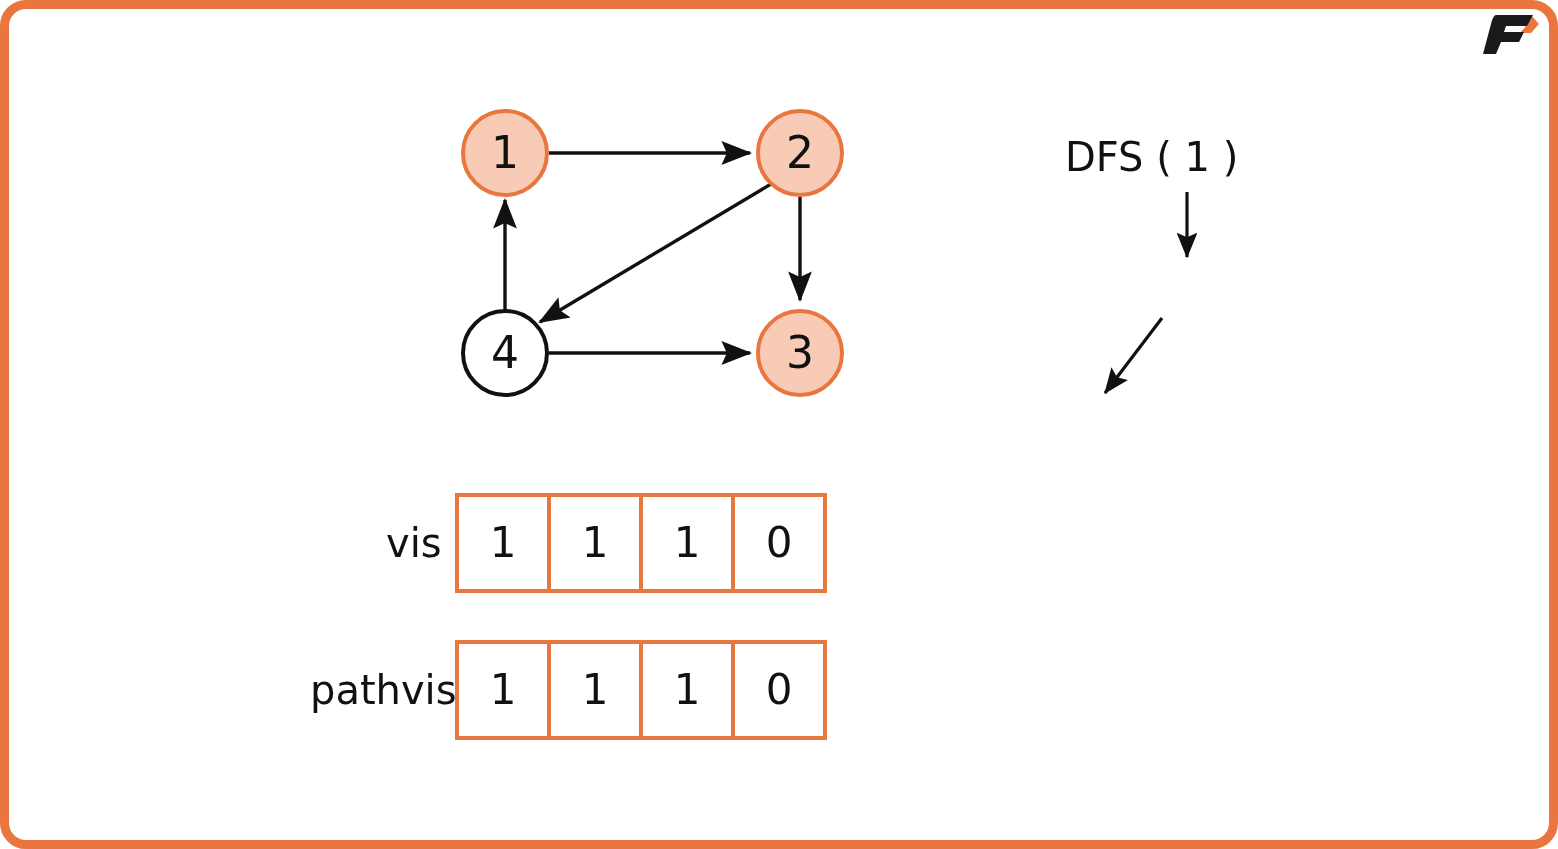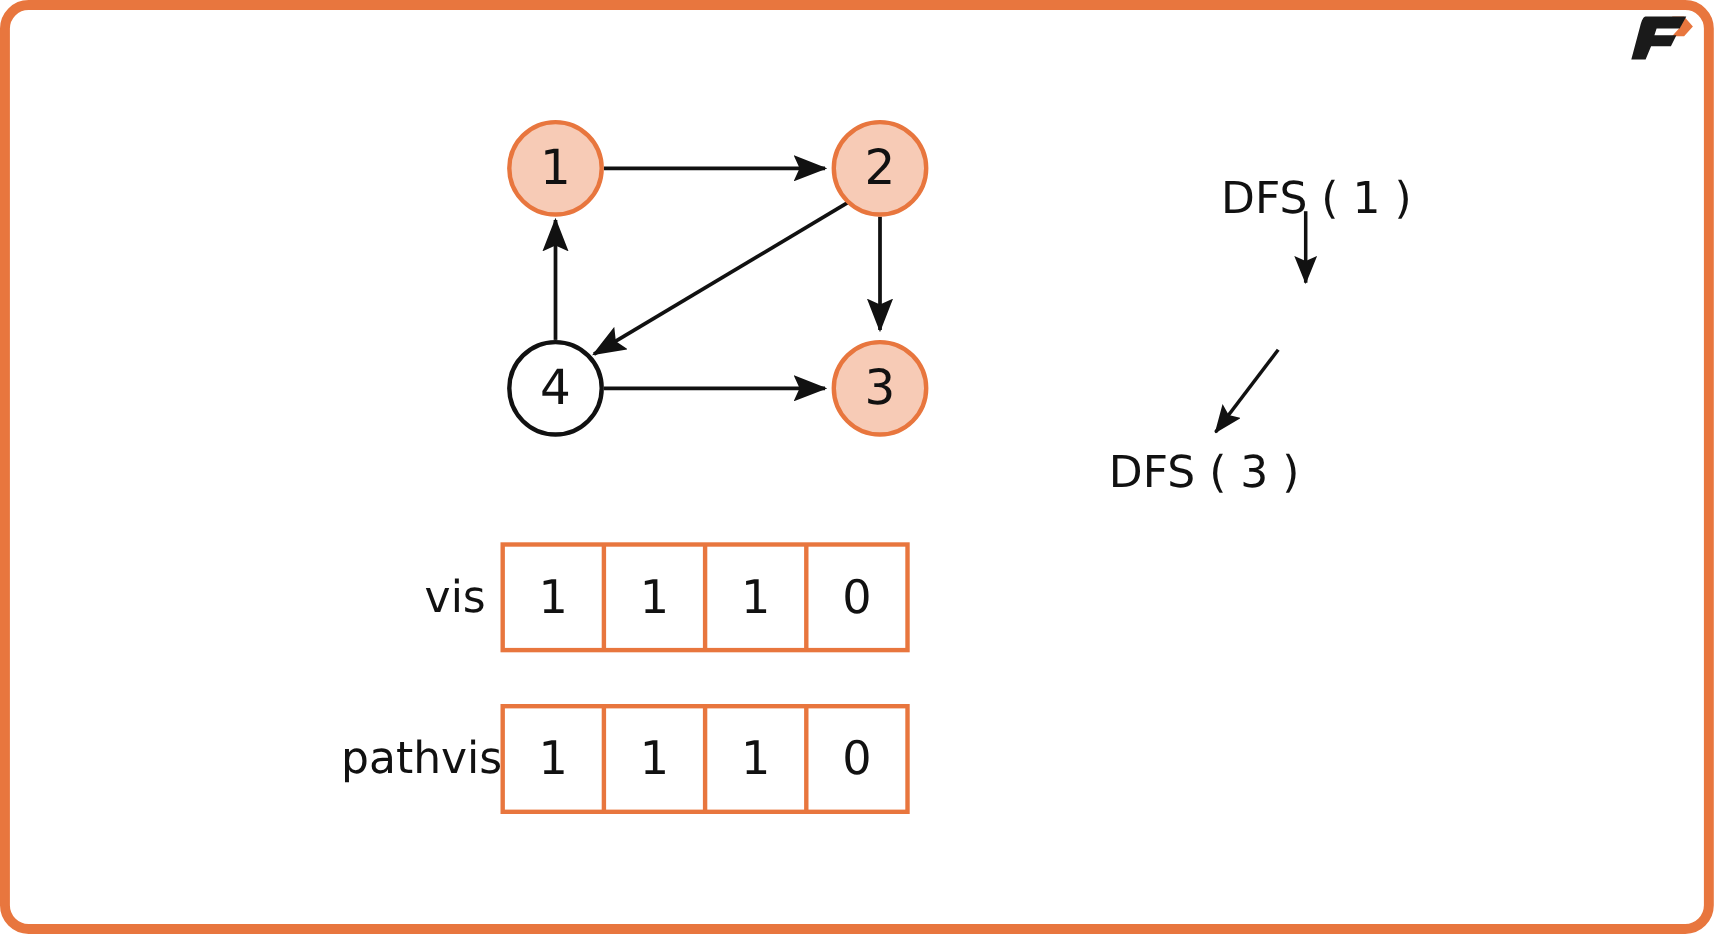--- a/index.html
+++ b/index.html
@@ -132,22 +132,21 @@
     <line x1="1187" y1="192" x2="1187" y2="257" stroke="#111111" stroke-width="3.2" marker-end="url(#arrowhead-sm)"></line>
 
     <line x1="1162" y1="318" x2="1105" y2="393" stroke="#111111" stroke-width="3.2" marker-end="url(#arrowhead-sm)"></line>
   </svg>
 
   <div class="node-label" style="left:460px; top:131px;">1</div>
   <div class="node-label" style="left:755px; top:131px;">2</div>
   <div class="node-label" style="left:755px; top:331px;">3</div>
   <div class="node-label" style="left:460px; top:331px;">4</div>
 
-  <div class="dfs-text" style="left:1110px; top:137px;margin-top:24px;">DFS ( 1 )</div>
-  <div class="dfs-text" style="left:1008px; top:410px;">DFS ( 3 )</div>
+  <div class="dfs-text" style="left:1065px; top:137px;">DFS ( 1 )</div>
 
   <div class="array-row" style="left:386px; top:493px;">
     <div class="array-label" style="width:65px;">vis :</div>
     <div class="array-cells">
       <div class="array-cell">1</div>
       <div class="array-cell">1</div>
       <div class="array-cell">1</div>
       <div class="array-cell">0</div>
     </div>
   </div>

